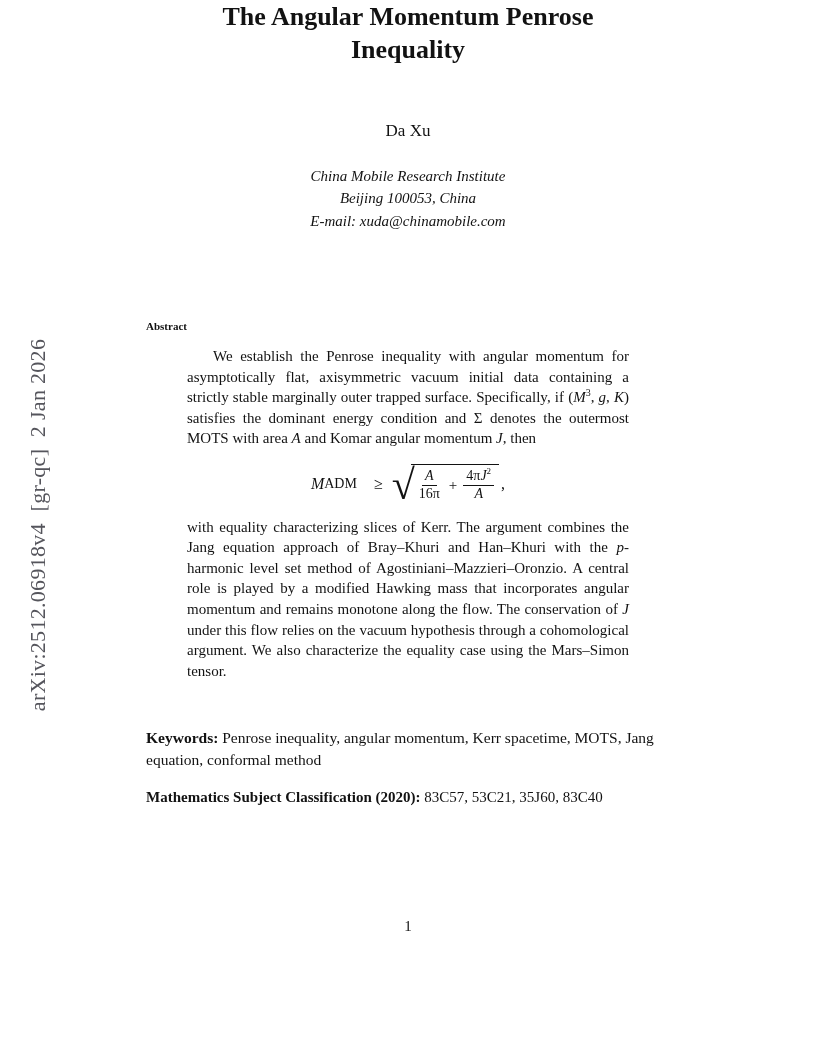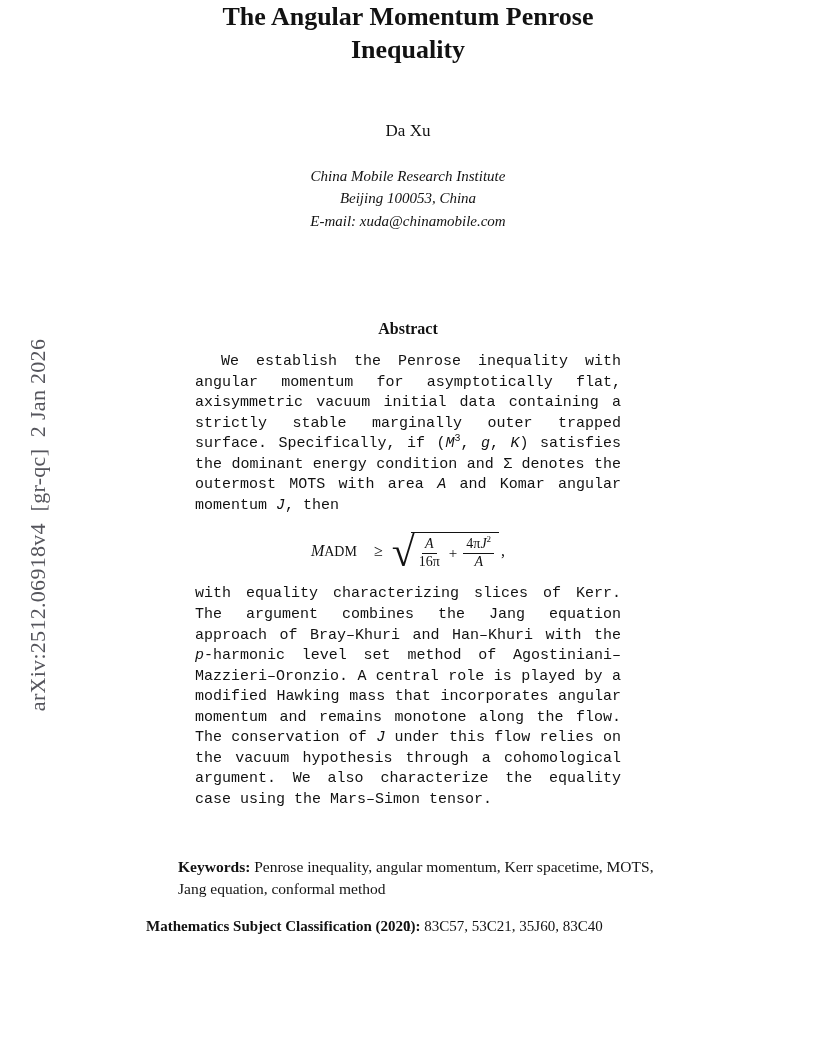--- a/index.html
+++ b/index.html
@@ -34,29 +34,29 @@
   }
   .author-name { text-align: center; font-size: 17px; margin-top: 54px; }
   .affiliation {
     text-align: center;
     font-style: italic;
     font-size: 15px;
     line-height: 1.5;
     margin-top: 24px;
   }
   .abstract-section { margin-top: 88px; }
-  .abstract-heading { text-align: center; font-weight: bold; font-size: 16px; }
+  .abstract-heading { font-weight: bold; font-size: 11px; }
   .abstract-body {
     width: 442px;
     margin: 14px auto 0;
     font-size: 15px;
     line-height: 1.37;
     text-align: justify;
   }
-  .abstract-body p { margin: 8px; font-family: Liberation Mono, monospace; }
+  .abstract-body p { margin: 0; }
   .abstract-body p.indent { text-indent: 26px; }
   .abstract-body sup { font-size: 10px; line-height: 0; }
   .equation {
     display: flex;
     justify-content: center;
     align-items: center;
     margin: 14px 0 12px;
     font-size: 16px;
   }
   .equation .mvar { font-style: italic; }
@@ -70,21 +70,21 @@
     border-top: 1.4px solid #121212;
     padding: 3px 5px 0 5px;
   }
   .frac { display: inline-flex; flex-direction: column; align-items: center; font-size: 14px; line-height: 1.2; }
   .frac .num { display: block; padding: 0 3px; border-bottom: 1px solid #121212; }
   .frac .den { display: block; padding: 0 3px; }
   .frac i, .equation i { font-style: italic; }
   .frac sup { font-size: 9px; line-height: 0; }
   .mbin { margin: 0 6px; font-size: 15px; }
   .trailing-punct { margin-left: 2px; }
-  .keywords-block { margin-top: 46px; font-size: 15.5px; line-height: 1.4; margin-left: 32px; }
+  .keywords-block { margin-top: 46px; font-size: 15.5px; line-height: 1.4; }
   .msc-block { margin-top: 16px; font-size: 15px; line-height: 1.4; }
   .page-number {
     position: absolute;
     left: 0;
     right: 0;
     top: 918px;
     text-align: center;
     font-size: 15px;
   }
 </style>

